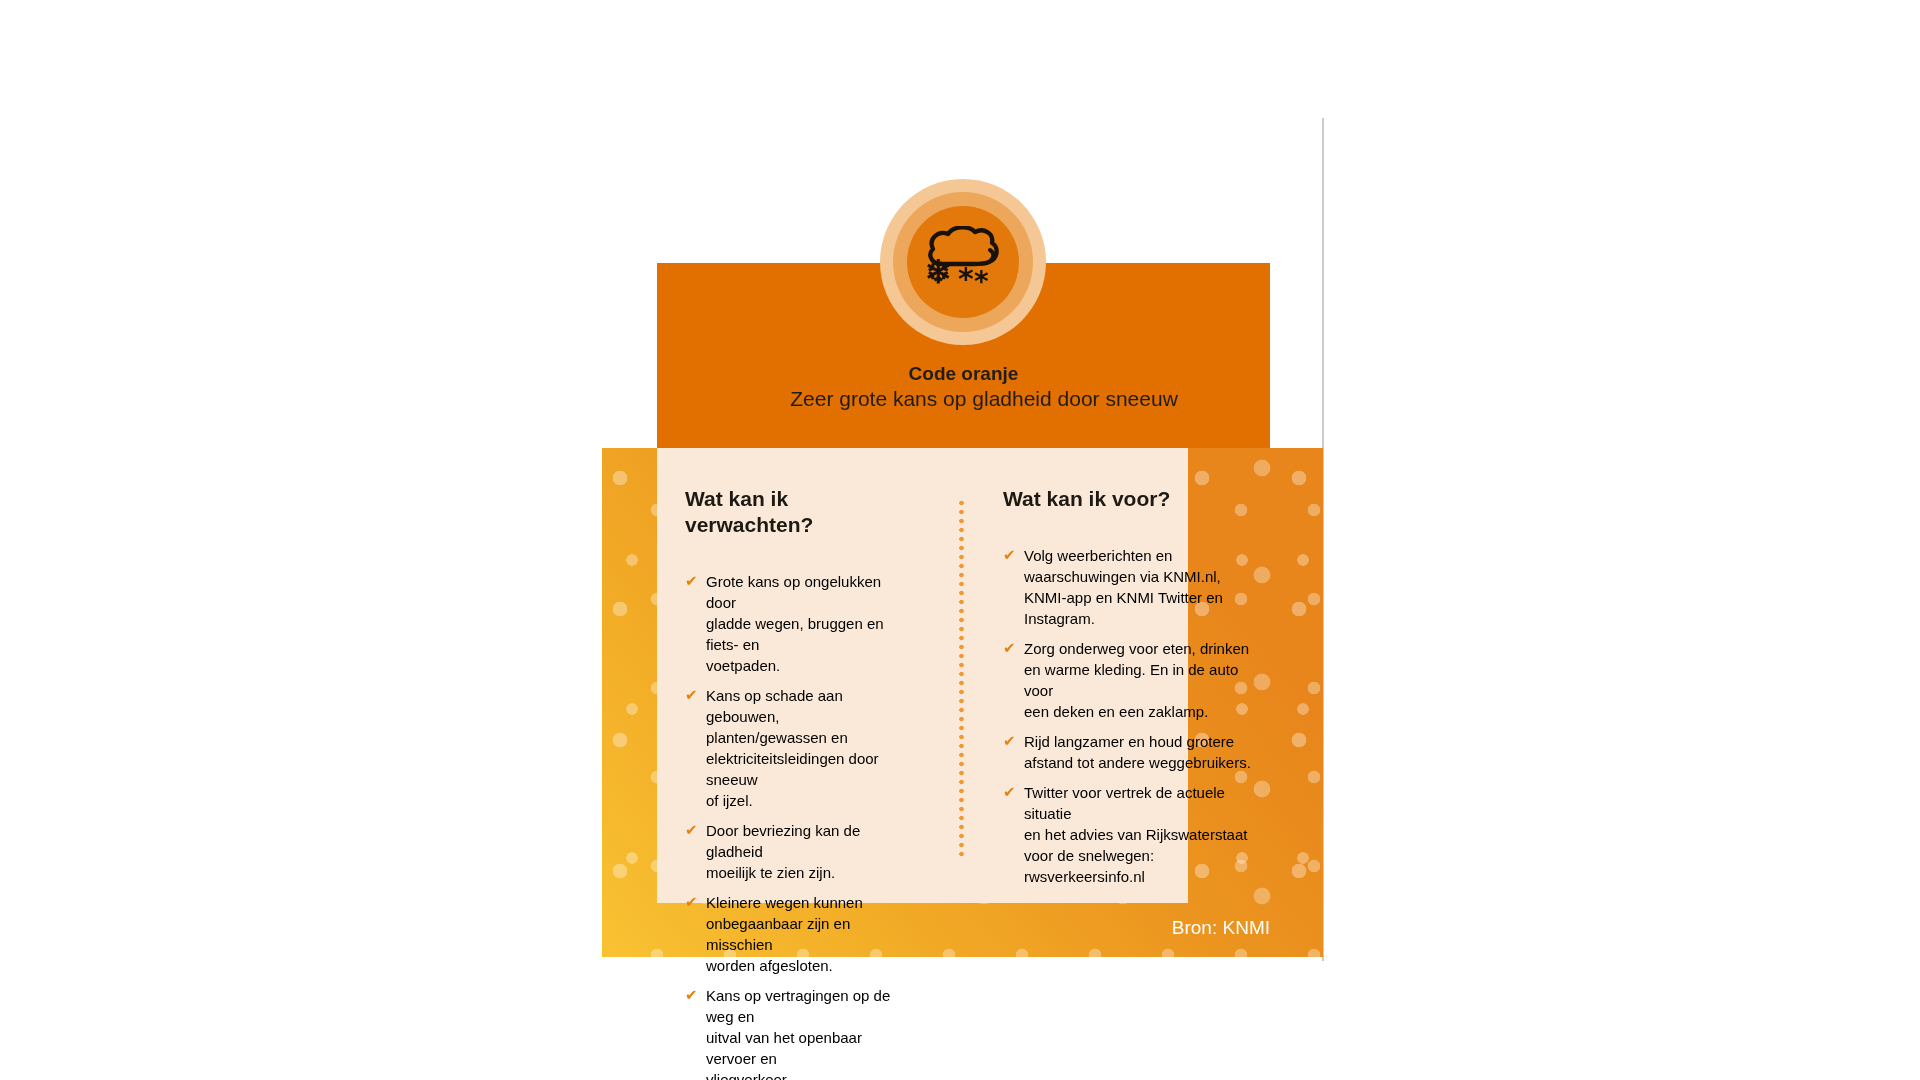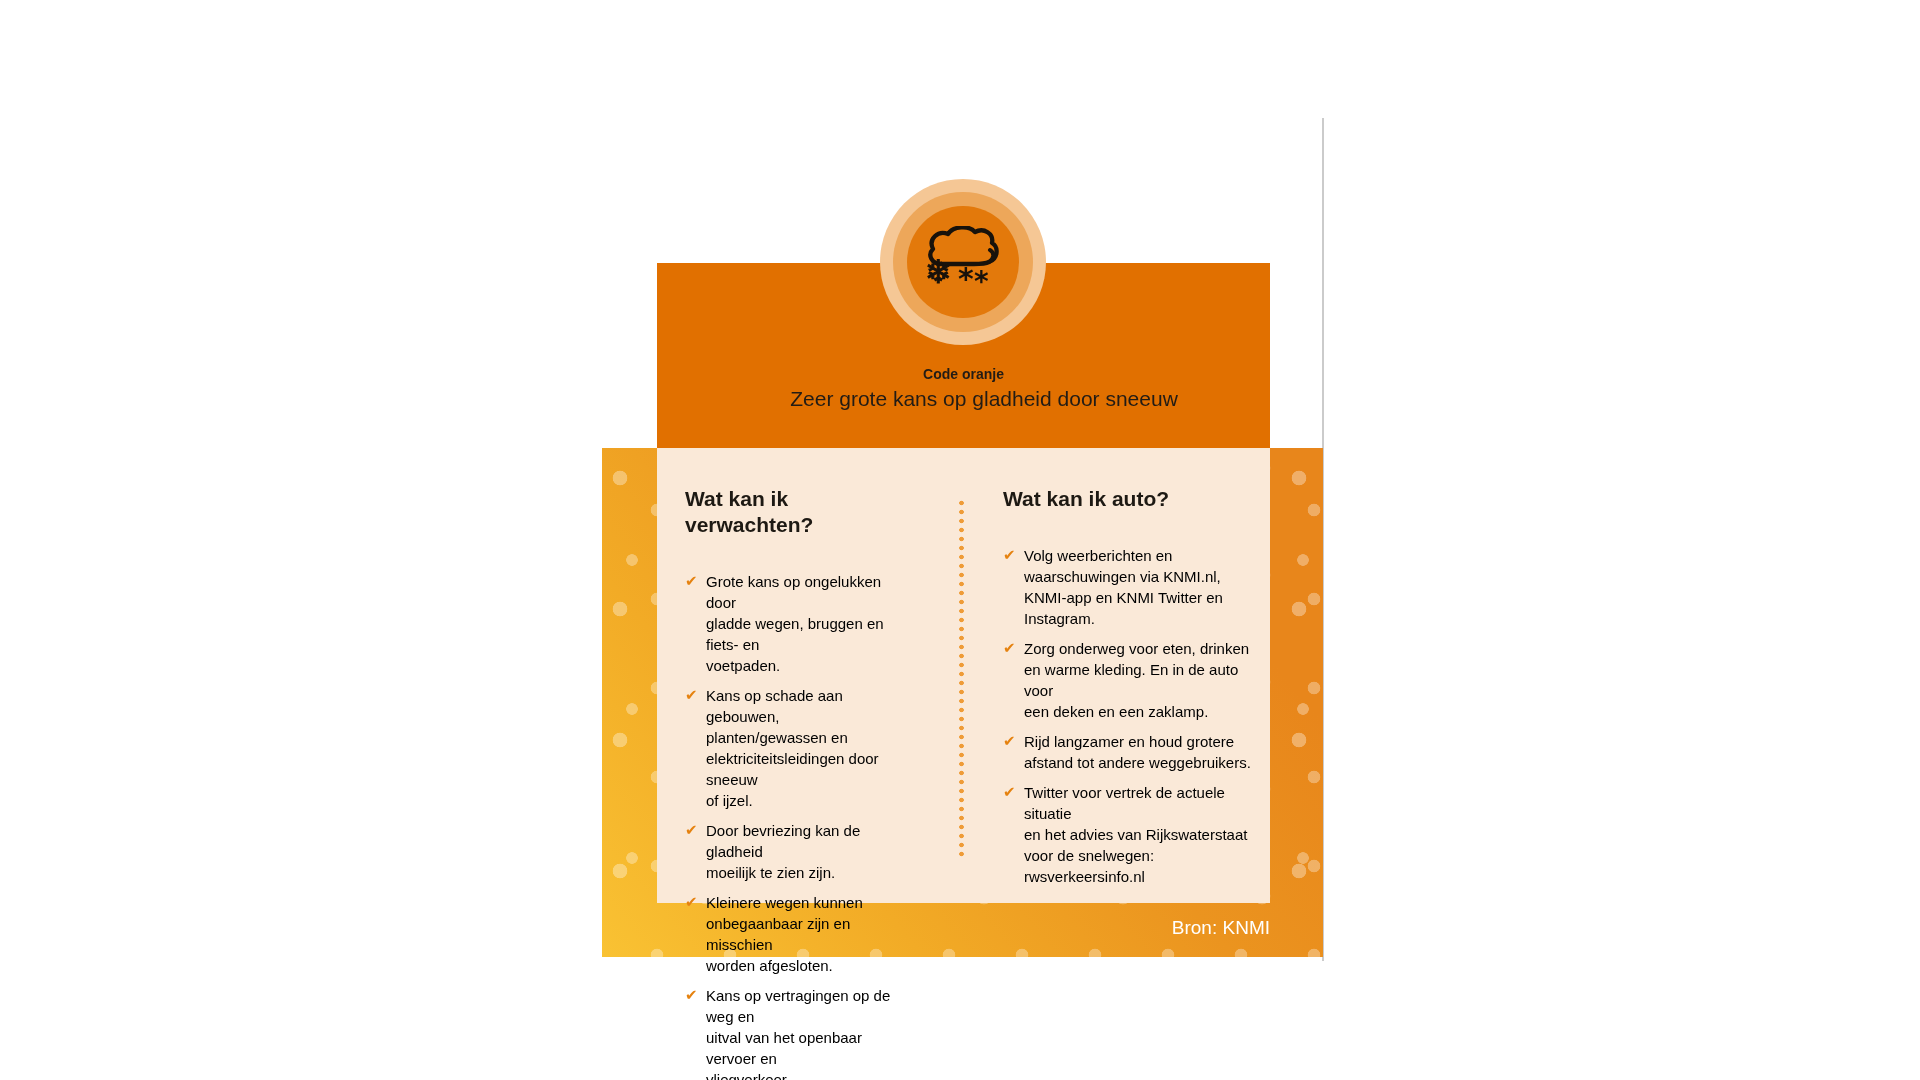--- a/index.html
+++ b/index.html
@@ -16,38 +16,38 @@
       radial-gradient(circle at 55px 62px, rgba(255,255,255,.32) 6px, rgba(255,255,255,0) 6.6px),
       radial-gradient(circle at 104px 20px, rgba(255,255,255,.30) 8px, rgba(255,255,255,0) 8.7px),
       radial-gradient(circle at 30px 112px, rgba(255,255,255,.33) 5.5px, rgba(255,255,255,0) 6.1px),
       linear-gradient(50deg,#f9c233 0%,#f2ab26 28%,#eb941f 55%,#e8861b 80%,#e8861b 100%);
     background-size:97px 131px,73px 89px,139px 107px,61px 149px,100% 100%;
     background-repeat:repeat,repeat,repeat,repeat,no-repeat;}
 
   
   .banner{position:absolute;left:657px;top:263px;width:613px;height:185px;background:#e17000;z-index:2;}
   .banner-text{padding-top:99px;text-align:center;color:#221c15;}
-  .banner-title{font-size:14px;font-weight:bold;line-height:24px;}
+  .banner-title{font-size:19px;font-weight:bold;line-height:24px;}
   .banner-subtitle{font-size:21px;line-height:24px;margin-top:1px;padding-left:41px;}
 
   
   .ring-outer,.ring-middle,.circle-inner{position:absolute;border-radius:50%;}
   .ring-outer{left:880px;top:179px;width:166px;height:166px;background:#f5c795;z-index:3;}
   .ring-middle{left:893px;top:192px;width:140px;height:140px;background:#eda75a;z-index:4;}
   .circle-inner{left:907px;top:206px;width:112px;height:112px;background:#e3790b;z-index:5;}
   .badge-icon{position:absolute;left:924px;top:226px;z-index:6;}
   .snowflake{position:absolute;left:925px;top:256px;z-index:7;font-family:"DejaVu Sans",sans-serif;
     font-size:32px;line-height:1;color:#18120b;-webkit-text-stroke:1.2px #18120b;}
   .sparkle1{position:absolute;left:958px;top:264px;z-index:7;font-family:"DejaVu Sans",sans-serif;
     font-size:30px;line-height:1;color:#18120b;font-weight:bold;}
   .sparkle2{position:absolute;left:974px;top:268px;z-index:7;font-family:"DejaVu Sans",sans-serif;
     font-size:28px;line-height:1;color:#18120b;font-weight:bold;}
 
   
-  .panel{position:absolute;left:657px;top:448px;width:613px;height:455px;background:#fae9d8;z-index:2;}
+  .panel{position:absolute;left:657px;top:448px;width:531px;height:455px;background:#fae9d8;z-index:2;}
   .divider{position:absolute;left:302px;top:52px;width:5px;height:360px;
     background-image:radial-gradient(circle at 2.5px 3px,#ef9c38 2px,rgba(239,156,56,0) 2.6px);
     background-size:5px 9px;background-repeat:repeat-y;}
   .col{position:absolute;top:38px;}
   .col-left{left:28px;width:225px;}
   .col-right{left:346px;width:250px;}
   .col-heading{font-size:21px;font-weight:bold;color:#1d1913;line-height:26px;margin:0 0 33px 0;}
   .bullet{display:flex;align-items:flex-start;margin-bottom:9px;}
   .check{flex:0 0 16px;font-family:"DejaVu Sans",sans-serif;font-size:15px;font-weight:bold;
     color:#e5820f;line-height:21px;margin-right:5px;}
@@ -121,21 +121,21 @@
           <div class="bullet">
             <span class="check">✔</span>
             <span class="bullet-text">Kans op vertragingen op de weg en
 uitval van het openbaar vervoer en
 vliegverkeer.</span>
           </div>
         </div>
     </div>
 
     <div class="col col-right">
-      <h2 class="col-heading">Wat kan ik auto?</h2>
+      <h2 class="col-heading">Wat kan ik voor?</h2>
       <div>
 
           <div class="bullet">
             <span class="check">✔</span>
             <span class="bullet-text">Volg weerberichten en
 waarschuwingen via KNMI.nl,
 KNMI-app en KNMI Twitter en
 Instagram.</span>
           </div>
 

